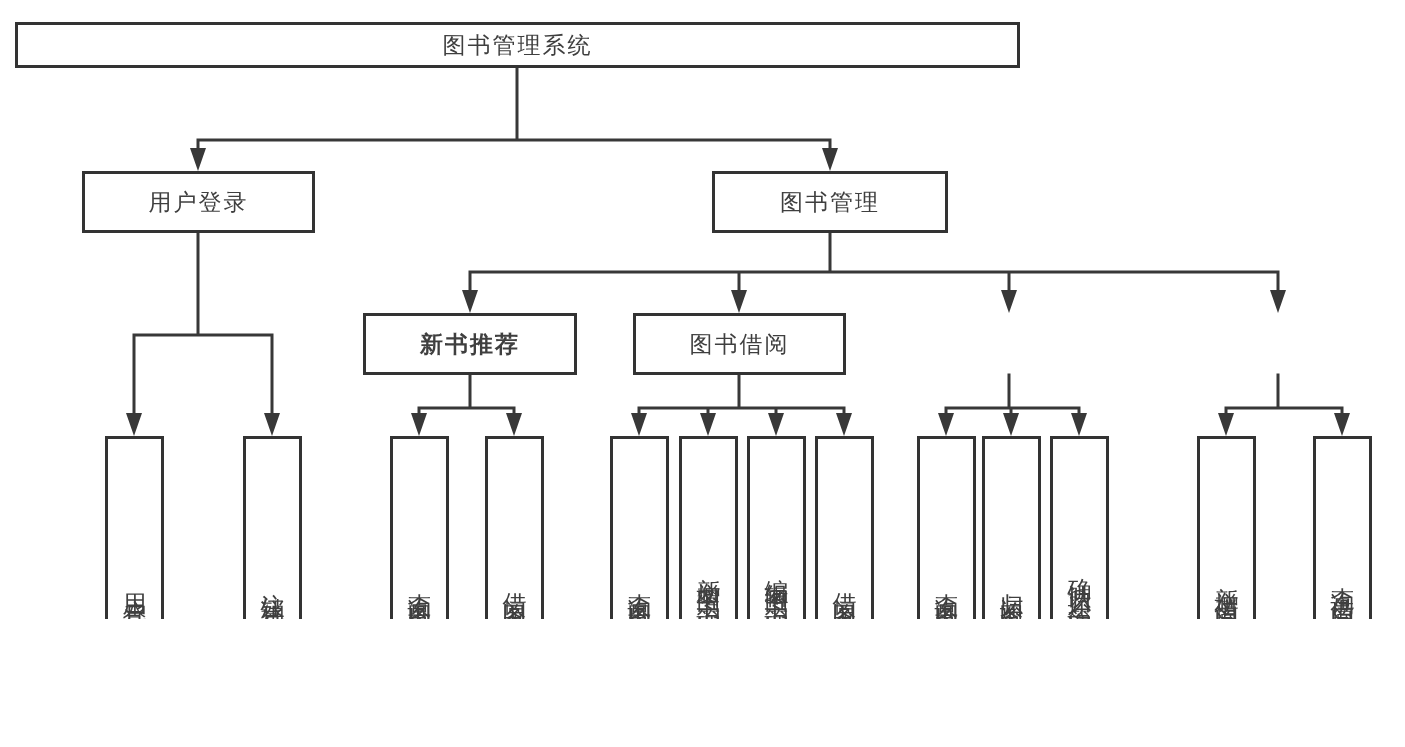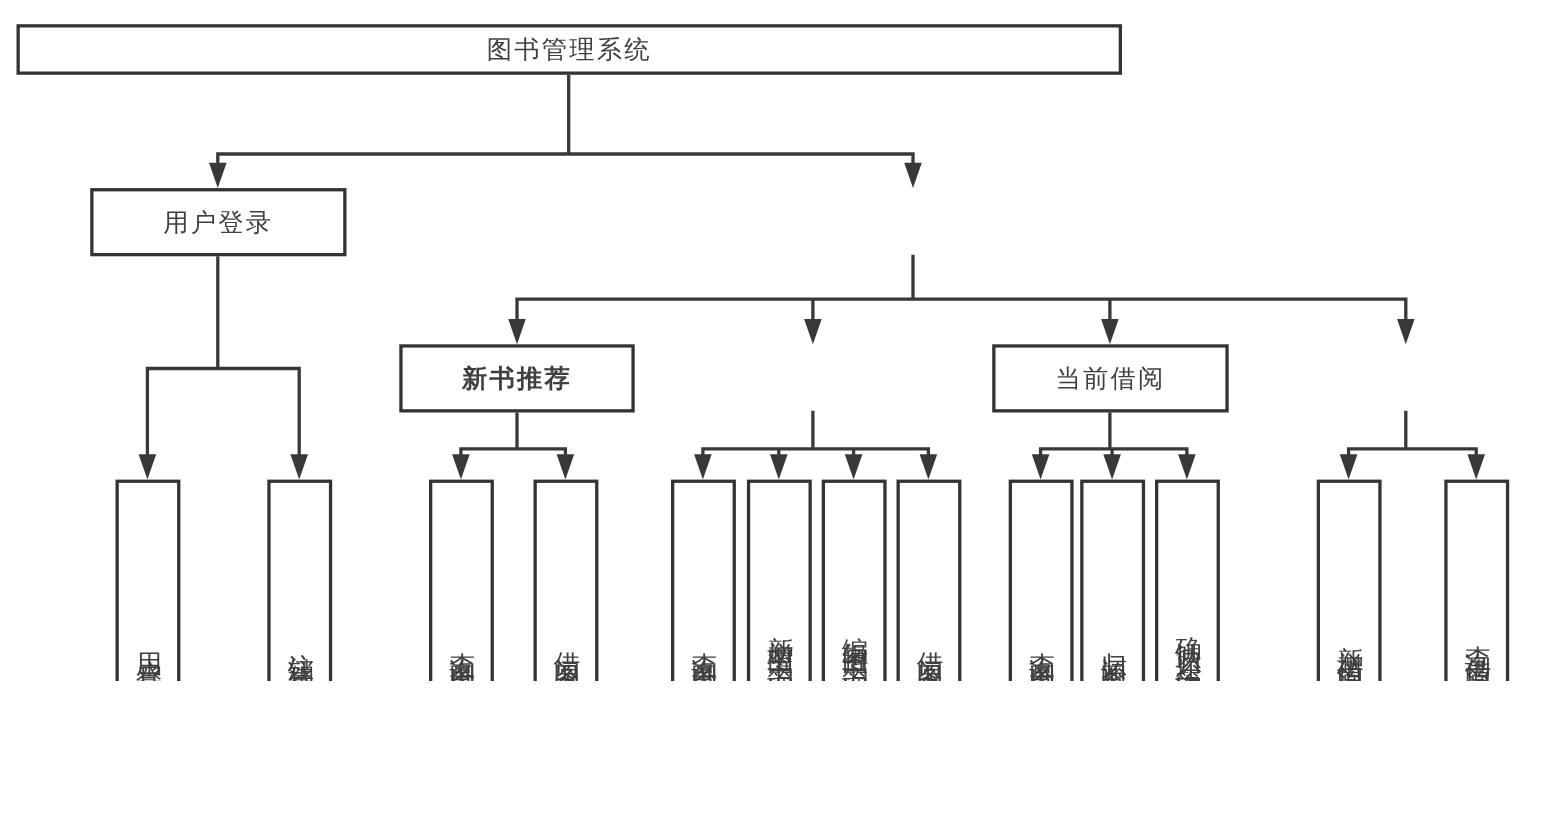--- a/index.html
+++ b/index.html
@@ -106,26 +106,29 @@
     <polygon points="1334,413 1350,413 1342,436"></polygon>
   </svg>
 
   <div class="node" style="left:15px; top:22px; width:1005px; height:46px;">
     <span>图书管理系统</span>
   </div>
 
   <div class="node" style="left:82px; top:171px; width:233px; height:62px;">
     <span>用户登录</span>
   </div>
+  <div class="node" style="left:712px; top:171px; width:236px; height:62px;">
+    <span>图书管理</span>
+  </div>
 
   <div class="node" style="left:363px; top:313px; width:214px; height:62px;font-weight:bold;">
     <span>新书推荐</span>
   </div>
-  <div class="node" style="left:902px; top:313px; width:215px; height:62px;">
-    <span>当前借阅</span>
+  <div class="node" style="left:633px; top:313px; width:213px; height:62px;">
+    <span>图书借阅</span>
   </div>
 
   <div class="node vert" style="left:105px; top:436px; width:59px; height:300px;">
     <span>用户登录</span>
   </div>
   <div class="node vert" style="left:243px; top:436px; width:59px; height:300px;">
     <span>注销登录</span>
   </div>
 
   <div class="node vert" style="left:390px; top:436px; width:59px; height:300px;">

